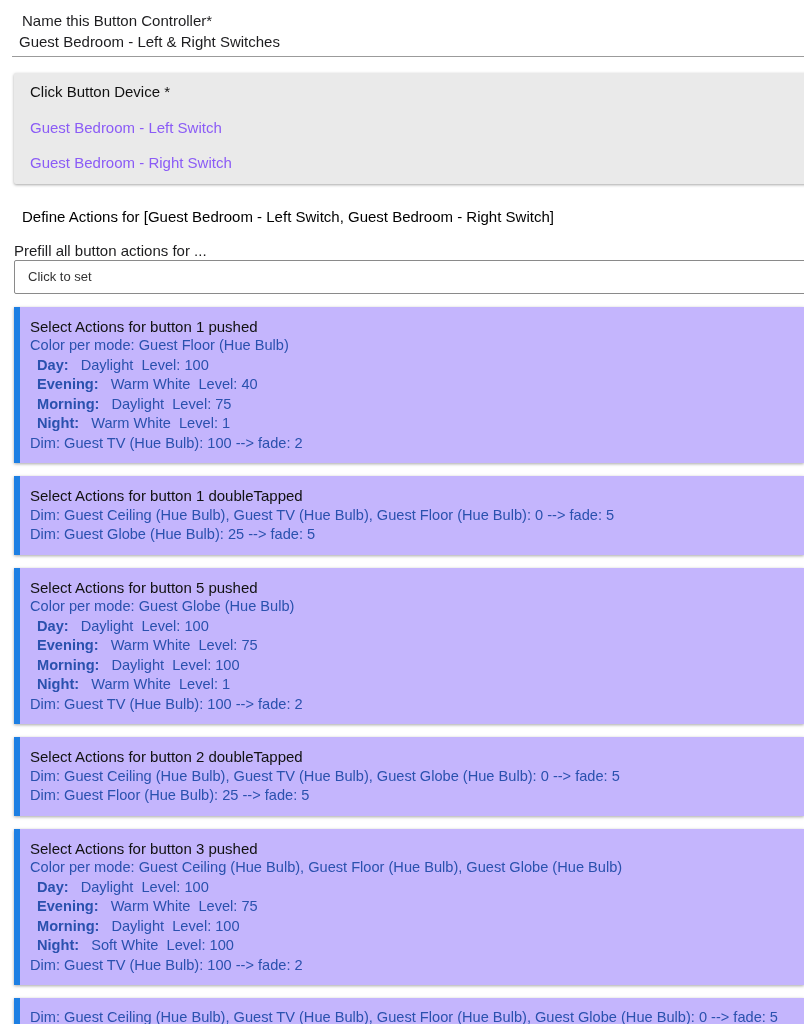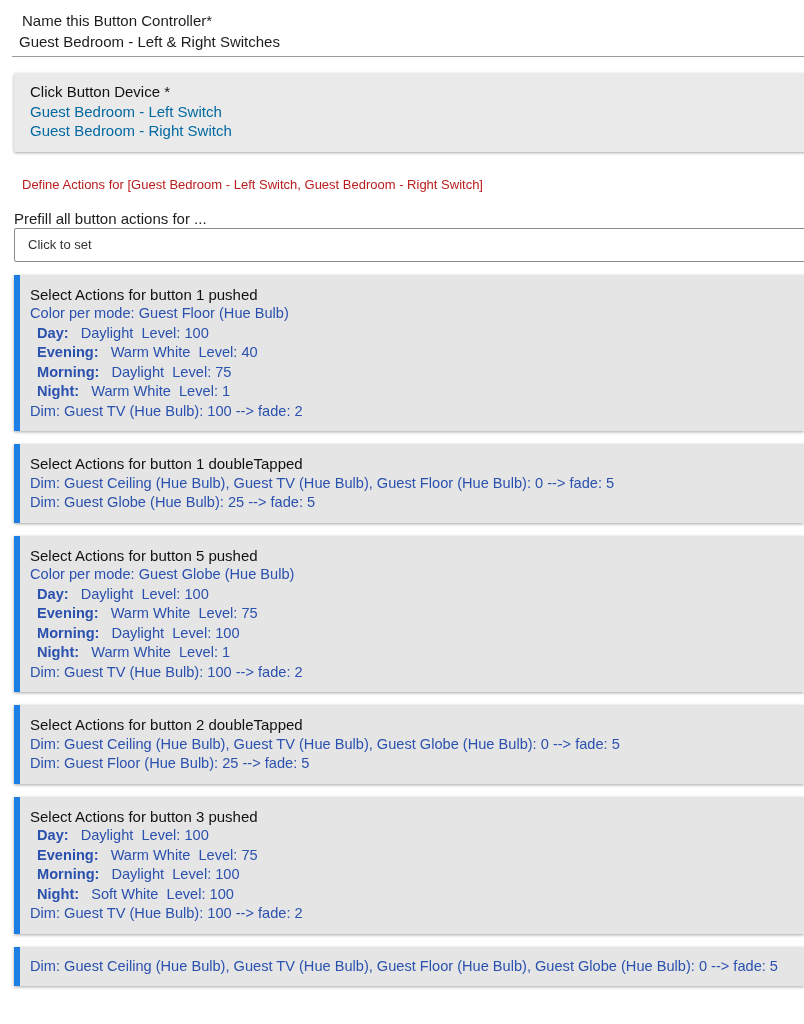--- a/index.html
+++ b/index.html
@@ -40,29 +40,30 @@
     border-radius: 2px;
     box-shadow: 0 1px 3px rgba(0,0,0,0.35);
     padding: 9px 16px 11px 16px;
   }
   .device-title {
     font-size: 15px; line-height: 19.5px;
     color: #111;
   }
   .device-link {
     font-size: 15px; line-height: 19.5px;
-    color: #0369a1;
+    color: #8b5cf6;
     cursor: pointer;
+    margin-top: 16px;
   }
 
   
   .define-actions {
     margin: 23px 0 0 22px;
-    font-size: 13px; line-height: 20px;
-    color: #b91c1c;
+    font-size: 15px; line-height: 20px;
+    color: #000000;
   }
 
   
   .prefill-label {
     margin: 14px 0 0 14px;
     font-size: 15px; line-height: 19px;
     color: #1d1d1f;
   }
   .prefill-input {
     display: block;
@@ -76,21 +77,21 @@
     font-family: "Liberation Sans", sans-serif;
     font-size: 13px;
     color: #333;
     outline: none;
   }
 
   
   .card {
     margin: 13px 0 0 14px;
     width: 790px; 
-    background: #e5e5e5;
+    background: #c4b5fd;
     border-left: 6px solid #1d7fe3;
     box-shadow: 0 1px 3px rgba(0,0,0,0.35);
     padding: 10px 10px 10px 10px;
     cursor: pointer;
   }
   .card-title {
     font-size: 15px; line-height: 19.5px;
     color: #111;
     white-space: pre;
   }
@@ -151,20 +152,21 @@
       </div>
 
   <div class="card">
     <div class="card-title">Select Actions for button 2 doubleTapped</div>
   <div class="card-line">Dim: Guest Ceiling (Hue Bulb), Guest TV (Hue Bulb), Guest Globe (Hue Bulb): 0 --&gt; fade: 5</div>
         <div class="card-line">Dim: Guest Floor (Hue Bulb): 25 --&gt; fade: 5</div>
       </div>
 
   <div class="card">
     <div class="card-title">Select Actions for button 3 pushed</div>
+  <div class="card-line">Color per mode: Guest Ceiling (Hue Bulb), Guest Floor (Hue Bulb), Guest Globe (Hue Bulb)</div>
         <div class="card-line mode"><span class="mode-name">Day:</span><span>Daylight  Level: 100</span></div>
         <div class="card-line mode"><span class="mode-name">Evening:</span><span>Warm White  Level: 75</span></div>
         <div class="card-line mode"><span class="mode-name">Morning:</span><span>Daylight  Level: 100</span></div>
         <div class="card-line mode"><span class="mode-name">Night:</span><span>Soft White  Level: 100</span></div>
         <div class="card-line">Dim: Guest TV (Hue Bulb): 100 --&gt; fade: 2</div>
       </div>
 
   <div class="card">
   <div class="card-line">Dim: Guest Ceiling (Hue Bulb), Guest TV (Hue Bulb), Guest Floor (Hue Bulb), Guest Globe (Hue Bulb): 0 --&gt; fade: 5</div>
       </div>

